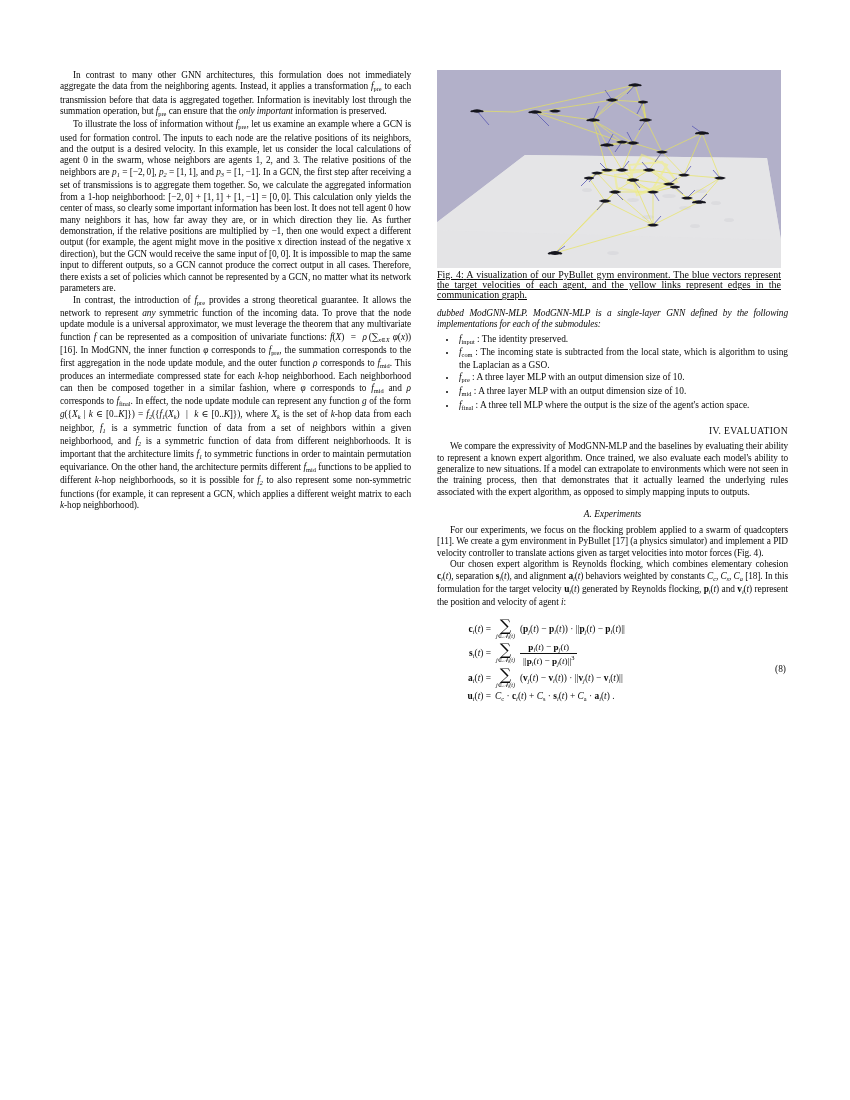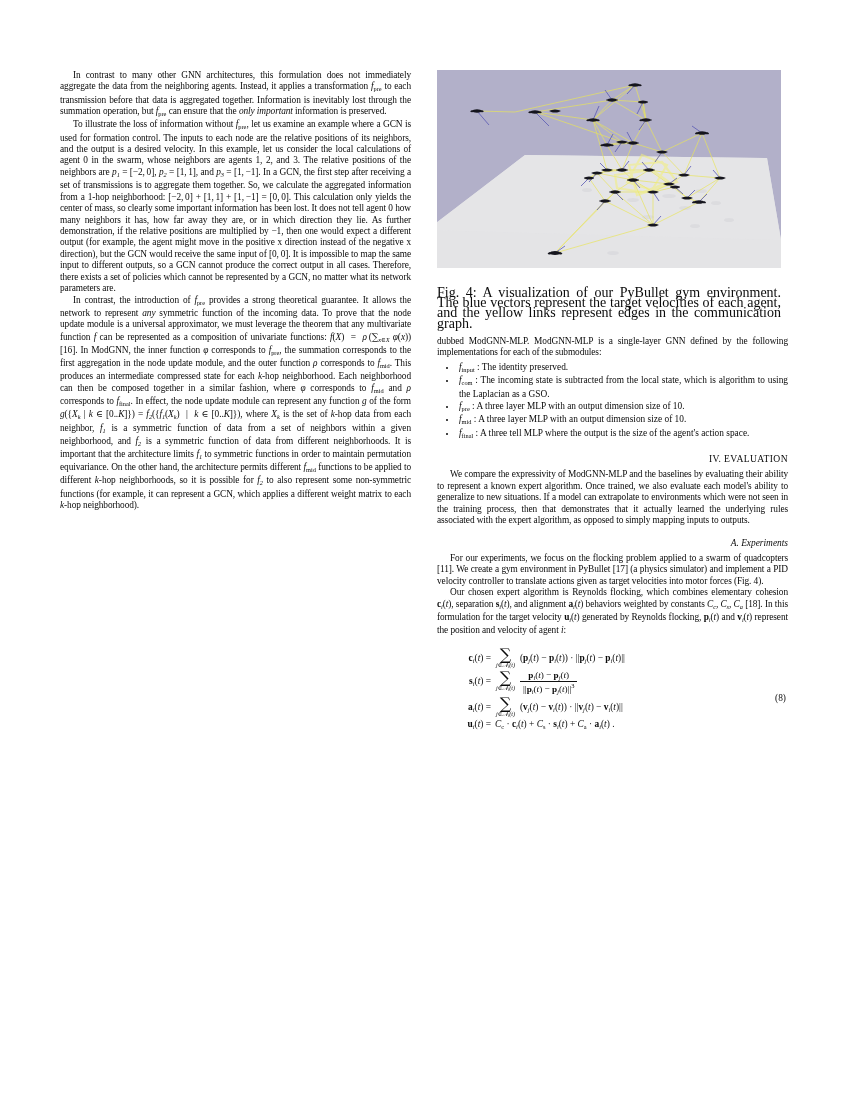--- a/index.html
+++ b/index.html
@@ -37,27 +37,27 @@
   }
   p.body {
     margin: 0;
     font-size: 9.35px;
     line-height: 11.45px;
     text-align: justify;
     text-indent: 13px;
     hyphens: none;
     letter-spacing: -0.01em;
   }
-  p.body.noindent { text-indent: 0; }
+  p.body.noindent { text-indent: 0; font-style: italic; }
   .sec-head {
     margin: 11px 0 4px 0;
     font-size: 9.4px;
     font-style: italic;
     line-height: 11.45px;
-    text-align: right;
+    text-align: center;
   }
   .sec-head-center {
     margin: 12px 0 5px 0;
     font-size: 9.6px;
     text-align: right;
     font-variant: small-caps;
     letter-spacing: 0.04em;
   }
   .gap { height: 7px; }
 
@@ -86,25 +86,26 @@
     width: 344px;
     height: 198px;
     background: #b2b0c9;
     overflow: hidden;
   }
   .fig-img .sky {
     position: absolute; inset: 0;
     background: #b2b0c9;
   }
   .fig-caption {
-    margin-top: 20px;
-    font-size: 14px;
+    margin-top: 2px;
+    font-size: 10px;
     line-height: 10.2px;
     text-align: justify;
     width: 344px;
+    text-decoration: underline;
   }
   .eqblock {
     margin: 10px 0 0 0;
     position: relative;
     width: 351px;
     font-size: 9.4px;
   }
   .eqnum {
     position: absolute;
     right: 2px;

